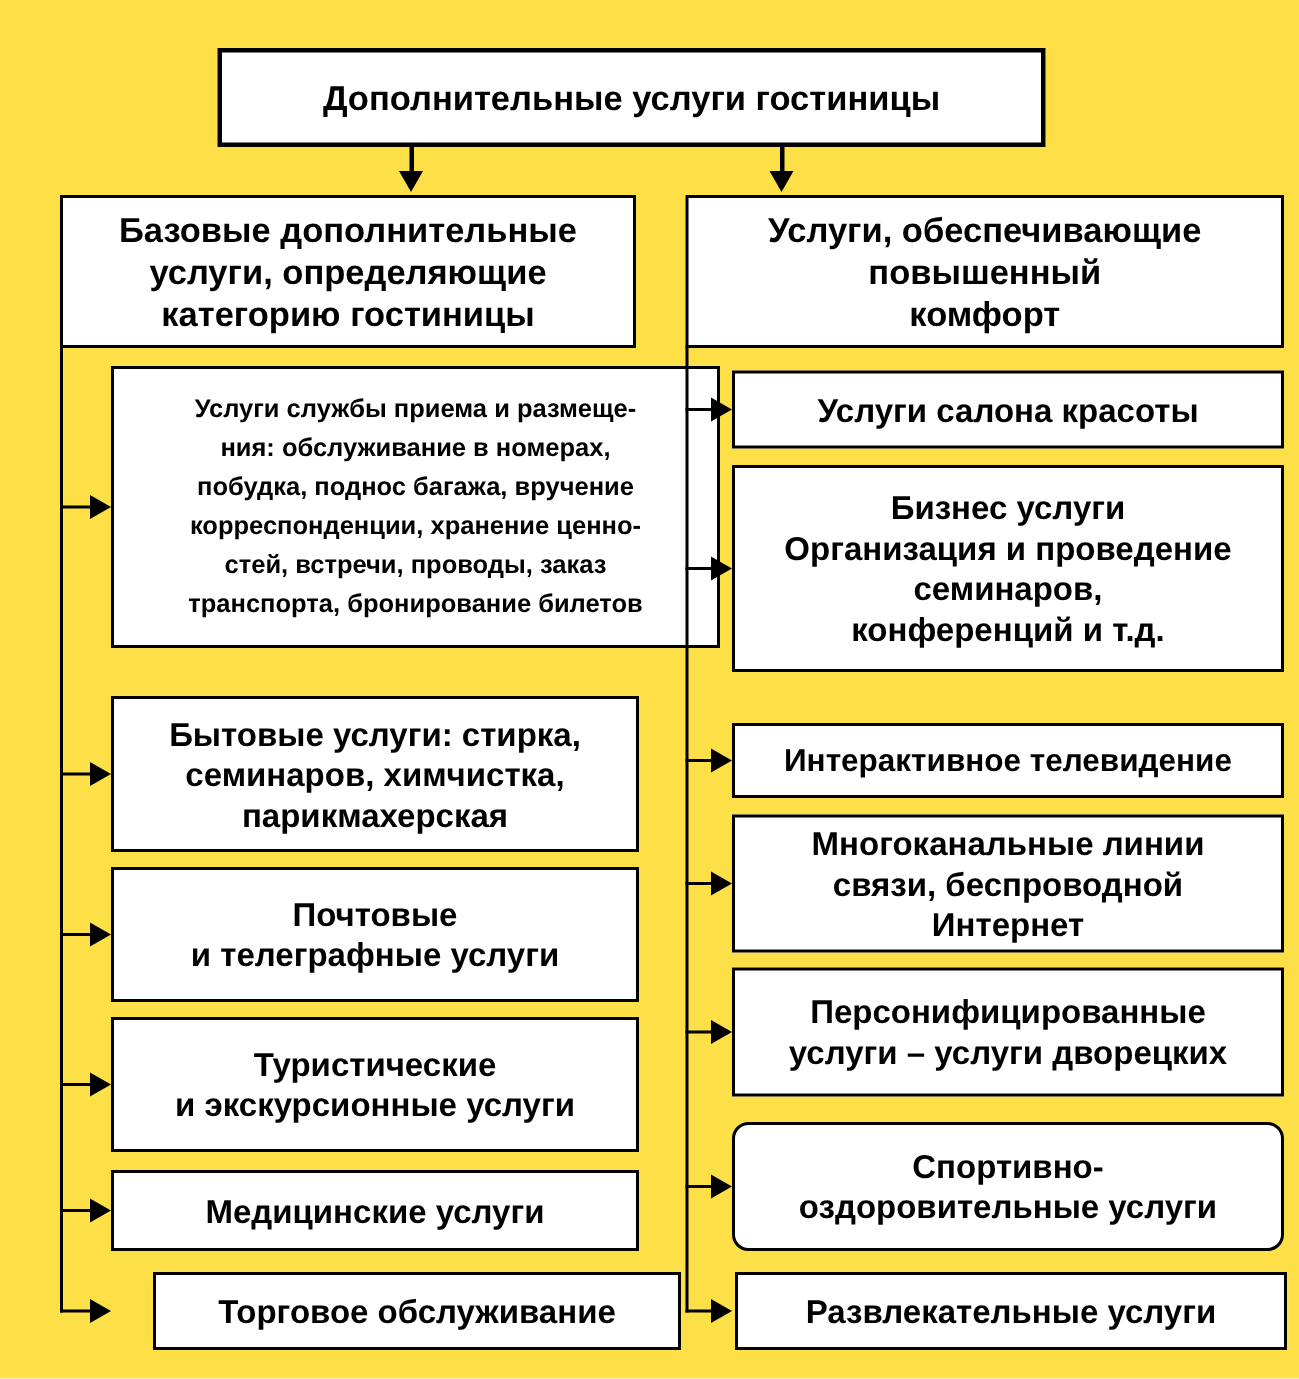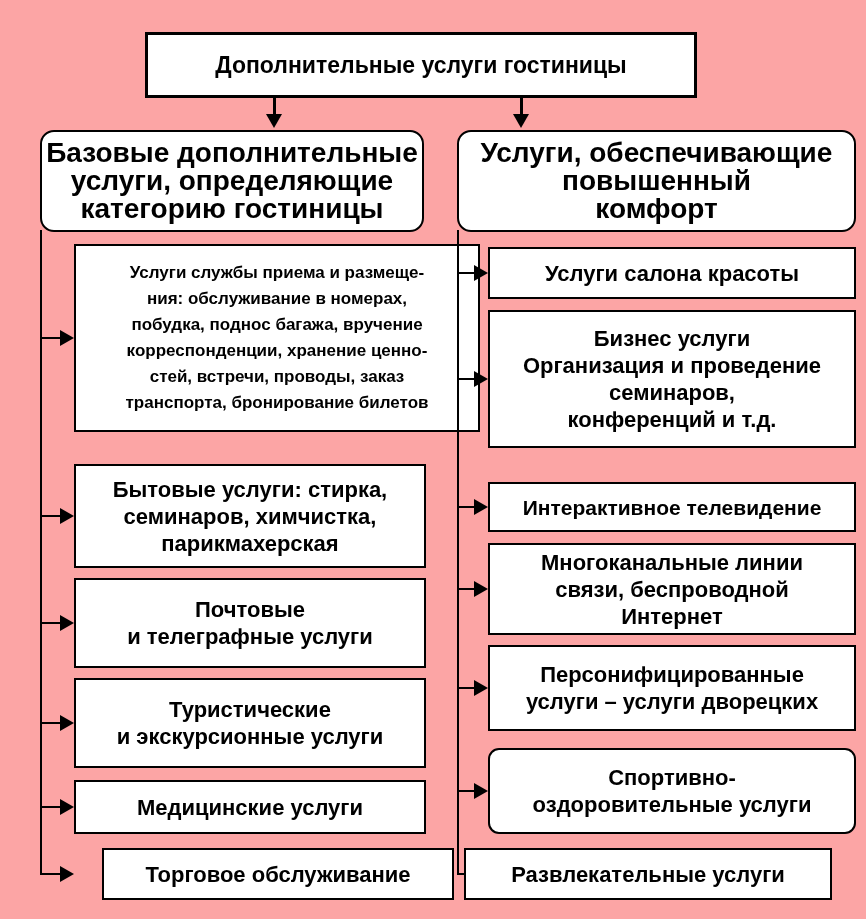--- a/index.html
+++ b/index.html
@@ -4,42 +4,42 @@
 <style>
   html, body {
     margin: 0;
     padding: 0;
     background: #ffffff;
   }
   .canvas {
     position: relative;
     width: 866px;
     height: 919px;
-    background: #fca5a5;
+    background: #fde047;
     font-family: "Liberation Sans", sans-serif;
     color: #000000;
     overflow: hidden;
   }
   .box {
     position: absolute;
     box-sizing: border-box;
     background: #ffffff;
     border: 2px solid #000000;
     display: flex;
     align-items: center;
     justify-content: center;
     text-align: center;
     font-weight: bold;
     padding: 2px 4px;
   }
   .box .txt {
     white-space: pre-line;
   }
   .title-box  { border-width: 3px; font-size: 23px; }
-  .header-box { font-size: 28px; line-height: 28px; border-radius: 14px; }
+  .header-box { font-size: 23px; line-height: 28px; }
   .std-box    { font-size: 22px; line-height: 27px; }
   .small-box  { font-size: 17px; line-height: 26px; }
   .tight-box  { font-size: 21px; line-height: 27px; padding: 2px 1px; }
 
   .line {
     position: absolute;
     background: #000000;
   }
   .arrow-down {
     position: absolute;
@@ -183,17 +183,17 @@
   <div class="box std-box" style="left:488px; top:645px; width:368px; height:86px;">
     <span class="txt">Персонифицированные
 услуги – услуги дворецких</span>
   </div>
 
   <div class="box std-box" style="left:488px; top:748px; width:368px; height:86px;border-radius:11px;">
     <span class="txt">Спортивно-
 оздоровительные услуги</span>
   </div>
 
-  <div class="box std-box" style="left:464px; top:848px; width:368px; height:52px;">
+  <div class="box std-box" style="left:490px; top:848px; width:368px; height:52px;">
     <span class="txt">Развлекательные услуги</span>
   </div>
 
 </div>
 
 </body></html>

